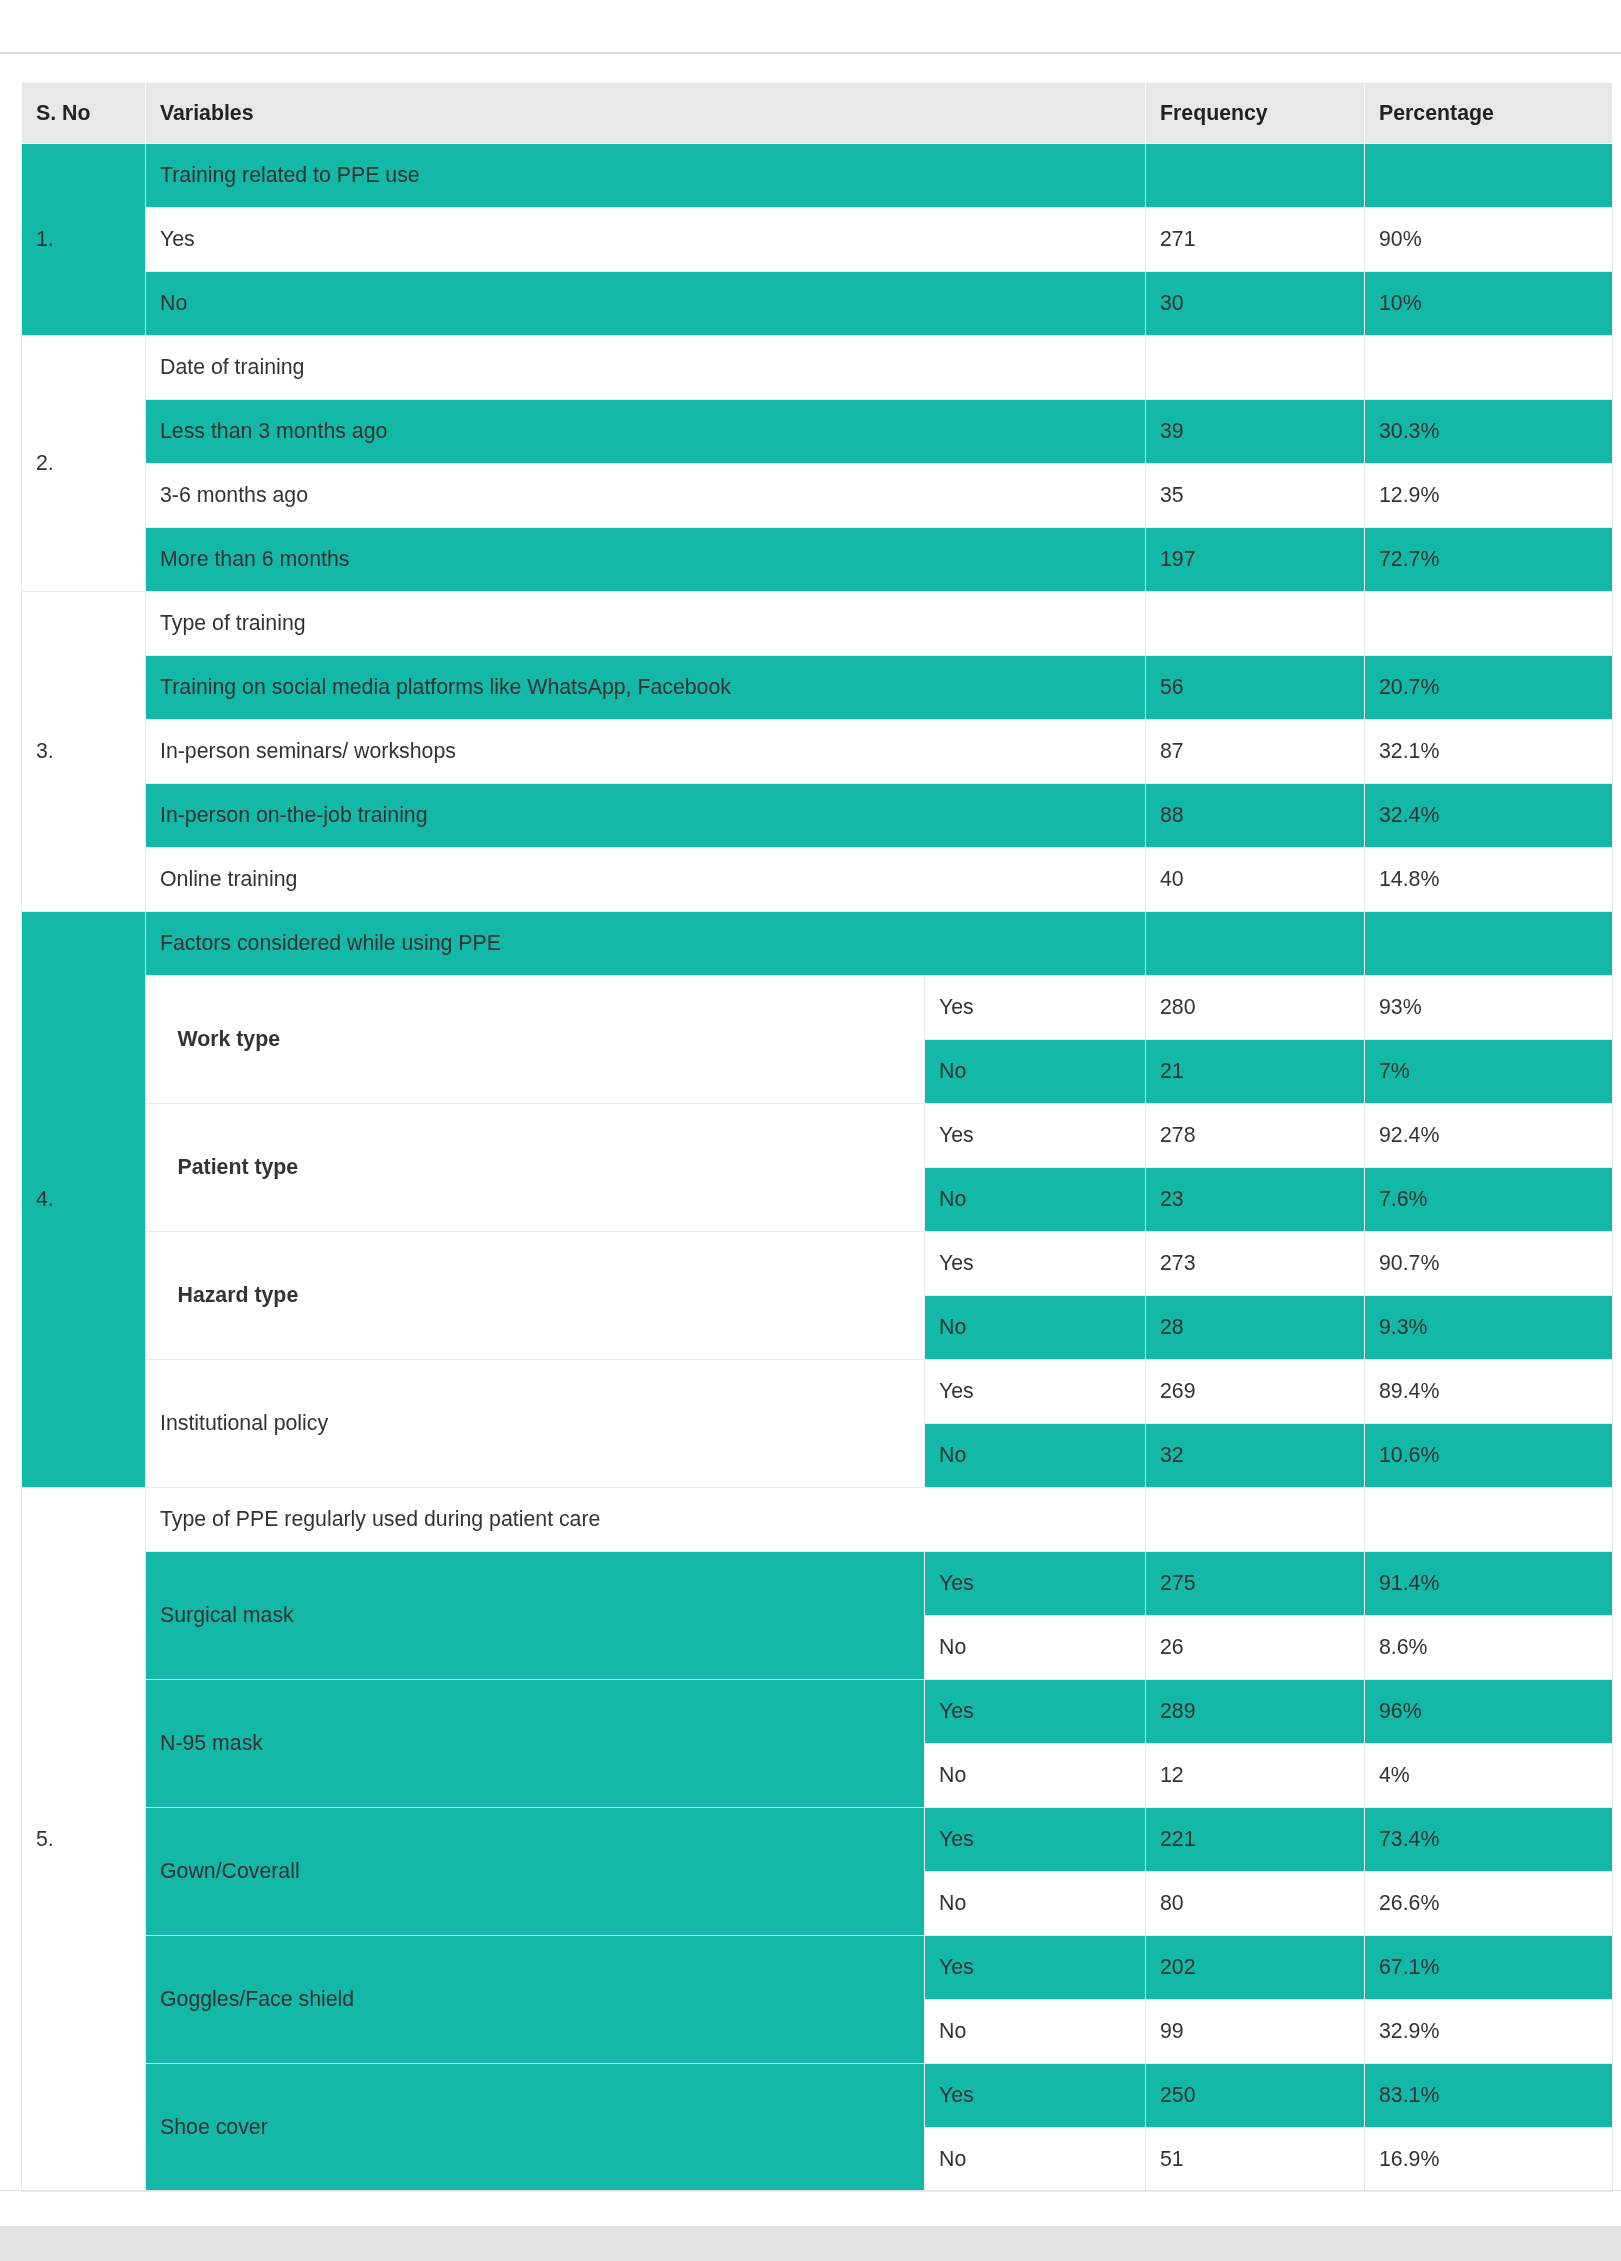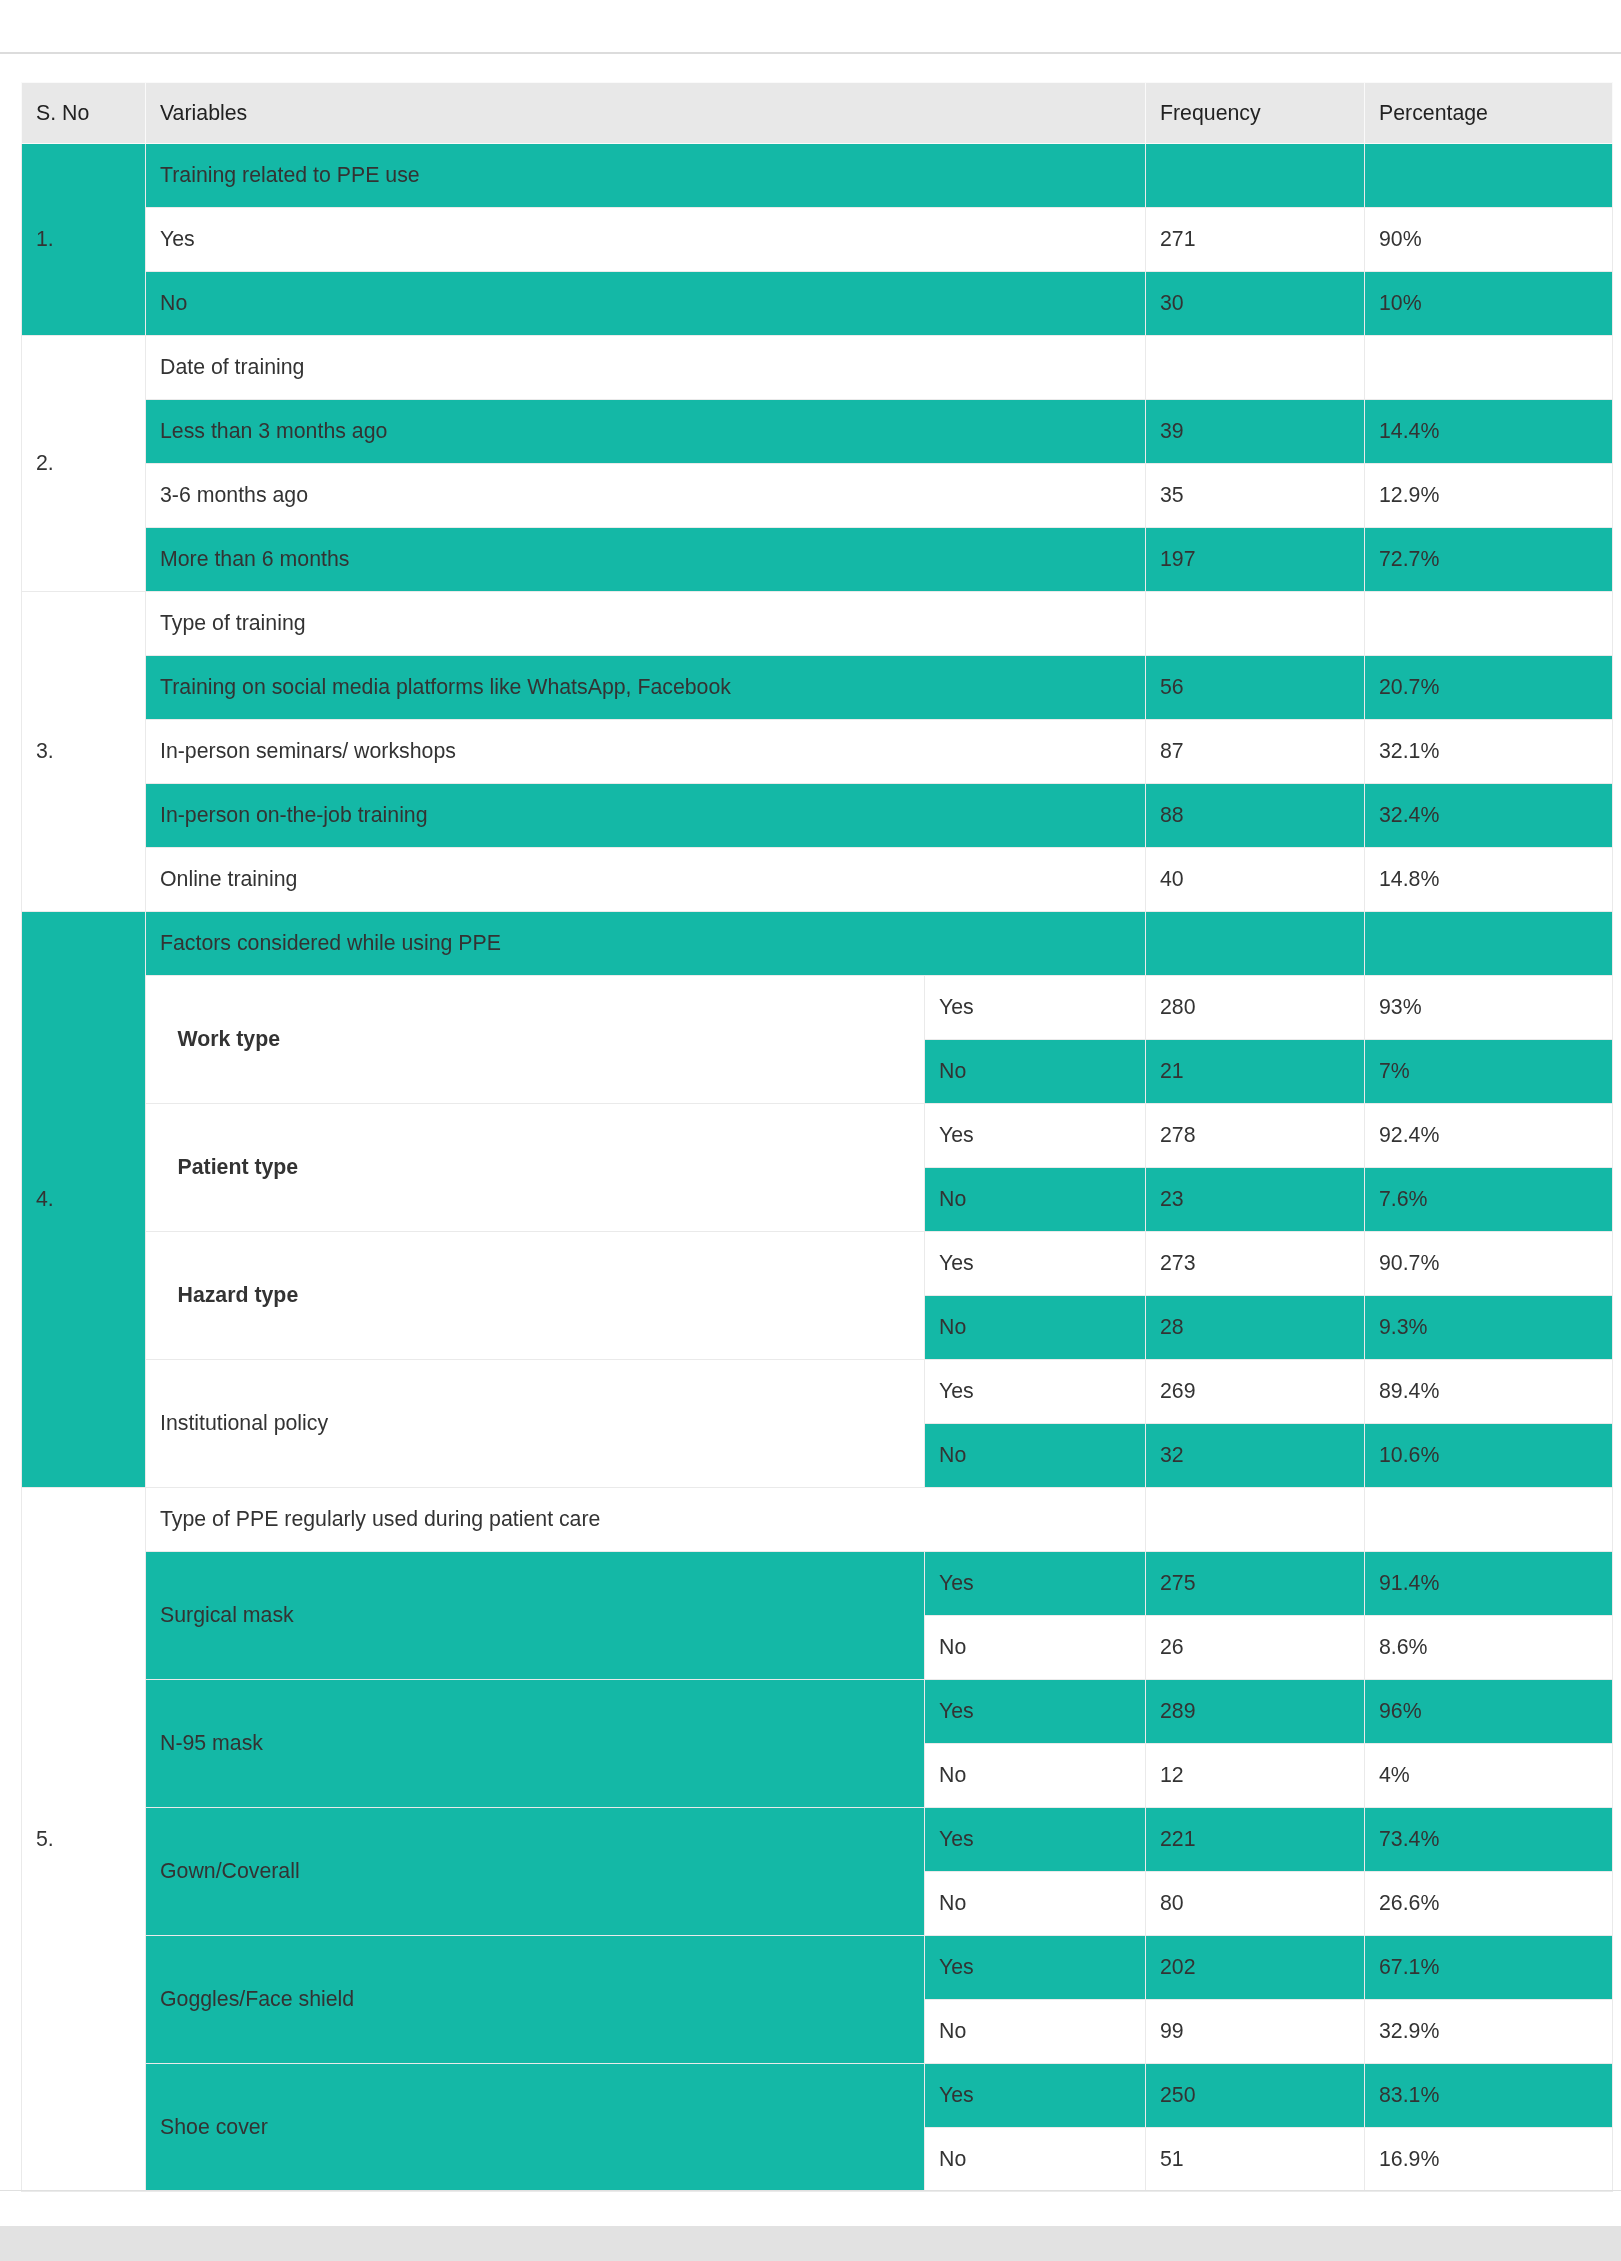--- a/index.html
+++ b/index.html
@@ -31,21 +31,21 @@
   table {
     border-collapse: collapse;
     table-layout: fixed;
     width: 1591px;
     font-size: 21.3px;
     color: #333333;
   }
   th {
     background: #e8e8e8;
     color: #222222;
-    font-weight: normal;
+    font-weight: bold;
     text-align: left;
     padding: 0 14.5px;
     height: 61px;
     border: 1.7px solid #fafafa;
     vertical-align: middle;
     box-sizing: border-box;
   }
   td {
     padding: 0 14.5px;
     height: 64px;
@@ -116,21 +116,21 @@
         </tr>
         <tr>
           <td rowspan="4" class="c-even">2.</td>
           <td colspan="2" class="c-even">Date of training</td>
           <td class="c-even"></td>
           <td class="c-even"></td>
         </tr>
         <tr>
           <td colspan="2" class="c-odd">Less than 3 months ago</td>
           <td class="c-odd">39</td>
-          <td class="c-odd">14.4%</td>
+          <td class="c-odd">30.3%</td>
         </tr>
         <tr>
           <td colspan="2" class="c-even">3-6 months  ago</td>
           <td class="c-even">35</td>
           <td class="c-even">12.9%</td>
         </tr>
         <tr>
           <td colspan="2" class="c-odd">More than 6 months</td>
           <td class="c-odd">197</td>
           <td class="c-odd">72.7%</td>

